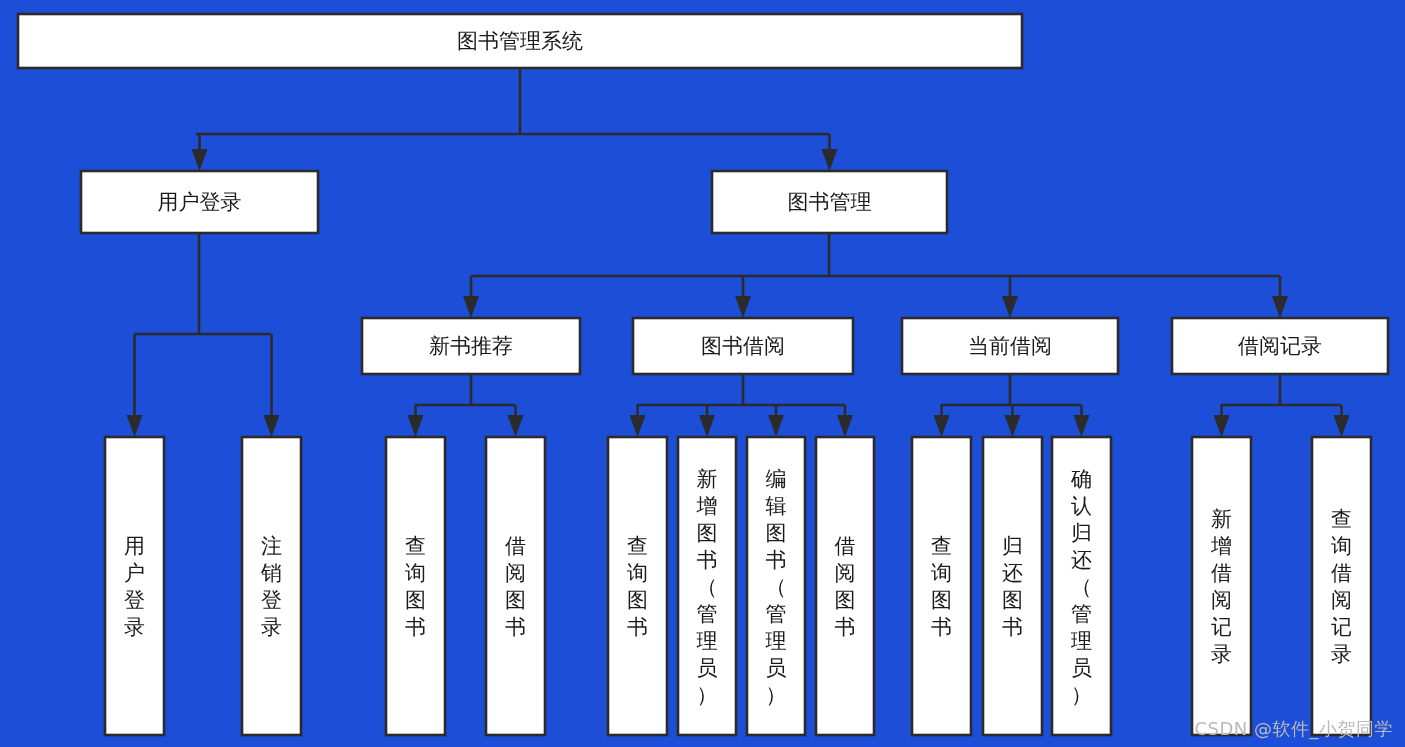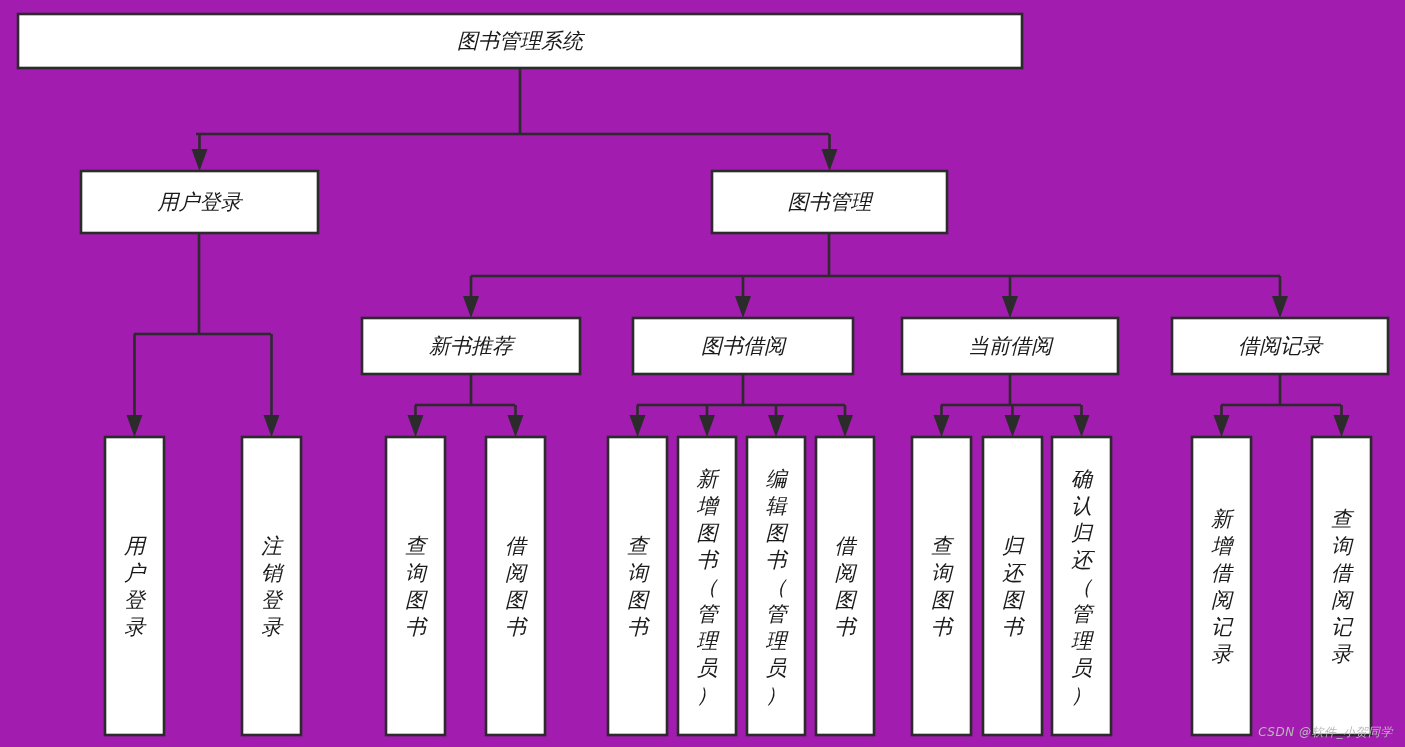--- a/index.html
+++ b/index.html
@@ -11,22 +11,21 @@
   body {
     width: 1405px;
     height: 747px;
     overflow: hidden;
     font-family: "DejaVu Sans", "Liberation Sans", sans-serif;
   }
   #diagram-root {
     position: relative;
     width: 1405px;
     height: 747px;
-    background: #a21caf;
-    font-style: italic;
+    background: #1d4ed8;
   }
   svg#diagram-svg {
     position: absolute;
     top: 0;
     left: 0;
     width: 1405px;
     height: 747px;
     display: block;
   }
   .node-rect {
@@ -55,21 +54,21 @@
     font-family: "DejaVu Sans", "Liberation Sans", sans-serif;
     font-size: 21px;
     fill: #1a1a1a;
     text-anchor: middle;
   }
   .watermark {
     position: absolute;
     right: 12px;
     bottom: 6px;
     font-family: "DejaVu Sans", "Liberation Sans", sans-serif;
-    font-size: 12px;
+    font-size: 18px;
     color: #b9b9b9;
     white-space: nowrap;
     user-select: none;
     letter-spacing: 0.5px;
   }
 </style>
 </head>
 <body>
 
 <div id="diagram-root">

